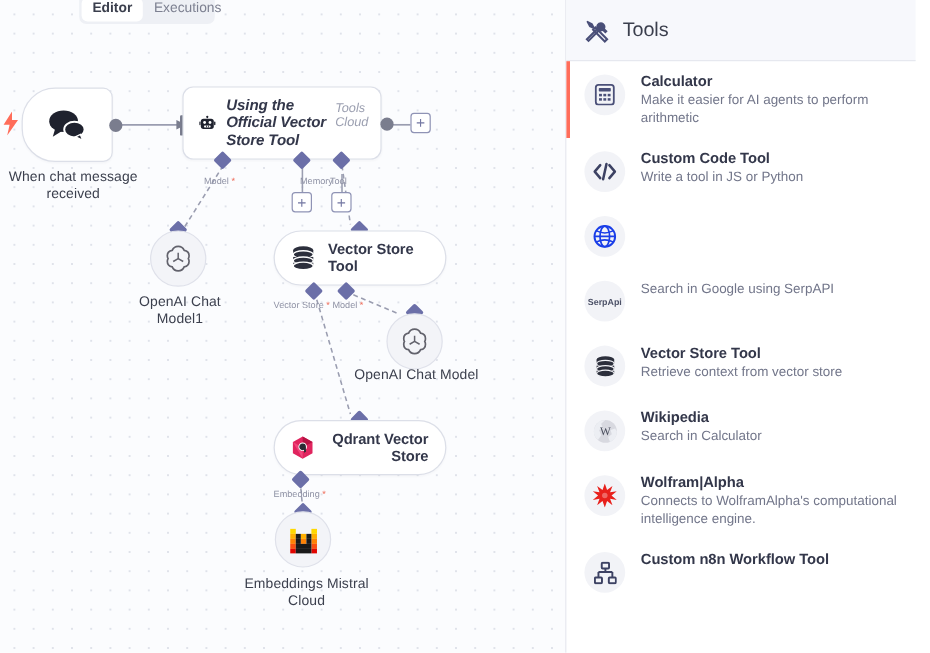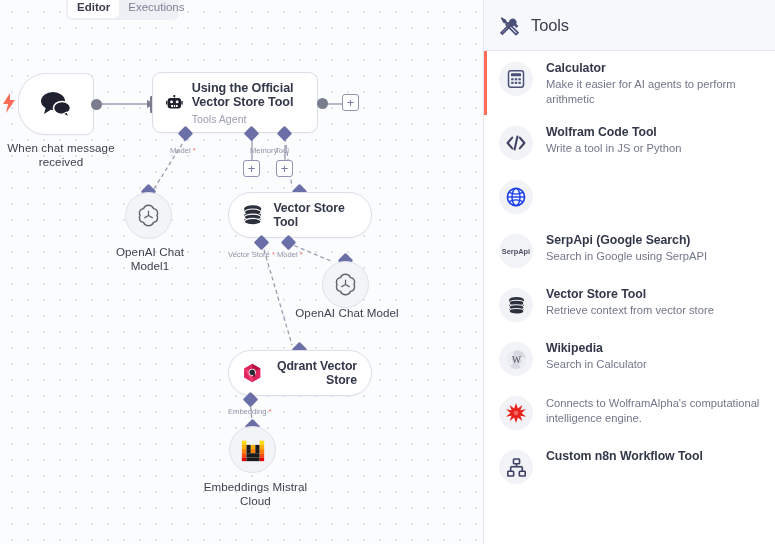--- a/index.html
+++ b/index.html
@@ -70,21 +70,21 @@
     width: 14px; height: 20px; z-index: 6;
   }
 
   
   #node-agent {
     left: 152px; top: 72px; width: 166px; height: 61px;
     border-radius: 9px;
     padding: 0 10px 0 13px;
     gap: 9px;
   }
-  .agent-text { display: flex; flex-direction: column; }
+  .agent-text { display: flex; flex-direction: row; font-style: italic; }
   .agent-title {
     font-size: 12.6px; font-weight: 700; color: #33374a;
     line-height: 14.5px; letter-spacing: -.1px;
   }
   .agent-sub { font-size: 10.6px; color: #9b9fb0; margin-top: 3px; }
 
   
   .pill {
     border-radius: 32px;
     padding: 0 14px 0 14px;
@@ -141,21 +141,21 @@
     border-radius: 50%; background: #7a7d8e;
   }
   .inbar {
     position: absolute; width: 5px; height: 17px;
     background: #7a7d8e; border-radius: 1px;
   }
   svg.wires { position: absolute; left: 0; top: 0; width: 483px; height: 544px; }
 
   
   #panel {
-    position: absolute; right: 0; top: 0;
+    position: absolute; right: 12px; top: 0;
     width: 292px; height: 544px;
     background: #fff;
     border-left: 1px solid #e6e8ef;
   }
   #panel-header {
     height: 51px;
     background: #f7f8fc;
     border-bottom: 1px solid #e6e8ef;
     display: flex; align-items: center;
     padding-left: 15px; gap: 11px;
@@ -241,21 +241,21 @@
         <circle cx="10" cy="12" r="2.6" fill="#fff"></circle>
         <circle cx="20" cy="12" r="2.6" fill="#fff"></circle>
         <rect x="9" y="17.5" width="12" height="3.5" rx="1" fill="#fff"></rect>
         <rect x="12.6" y="17.5" width="1.5" height="3.5" fill="#1f222e"></rect>
         <rect x="16.2" y="17.5" width="1.5" height="3.5" fill="#1f222e"></rect>
         <rect x="0" y="10" width="2.5" height="7" rx="1.2" fill="#1f222e"></rect>
         <rect x="27.5" y="10" width="2.5" height="7" rx="1.2" fill="#1f222e"></rect>
       </svg>
       <div class="agent-text">
         <div class="agent-title">Using the Official Vector Store Tool</div>
-        <div class="agent-sub">Tools Agent</div>
+        <div class="agent-sub">Tools Cloud</div>
       </div>
     </div>
     <div class="outdot" style="left:317px; top:98px;"></div>
     <div class="plus" style="left:342px; top:94px;">+</div>
 
     <div class="diamond" style="left:180px; top:128px;"></div>
     <div class="ep-label" style="left:170px; top:146px;"><span>Model</span> <span class="req">*</span></div>
 
     <div class="diamond" style="left:246px; top:128px;"></div>
     <div class="ep-label" style="left:250px; top:146px;">Memory</div>
@@ -382,21 +382,21 @@
 
       <div class="tool-item">
         <div class="tool-icon">
           <svg width="20" height="16" viewBox="0 0 20 16">
             <path d="M6.2 2.6 1.6 8l4.6 5.4" fill="none" stroke="#3d4263" stroke-width="2.1" stroke-linecap="round" stroke-linejoin="round"></path>
             <path d="M13.8 2.6 18.4 8l-4.6 5.4" fill="none" stroke="#3d4263" stroke-width="2.1" stroke-linecap="round" stroke-linejoin="round"></path>
             <path d="M11.4 1.6 8.6 14.4" fill="none" stroke="#3d4263" stroke-width="2.1" stroke-linecap="round"></path>
           </svg>
         </div>
         <div class="tool-text">
-          <div class="tool-name">Wolfram Code Tool</div>
+          <div class="tool-name">Custom Code Tool</div>
           <div class="tool-desc">Write a tool in JS or Python</div>
         </div>
       </div>
 
       <div class="tool-item">
         <div class="tool-icon">
           <svg width="20" height="20" viewBox="0 0 20 20">
             <circle cx="10" cy="10" r="8.6" fill="none" stroke="#1a3ee8" stroke-width="1.6"></circle>
             <ellipse cx="10" cy="10" rx="4" ry="8.6" fill="none" stroke="#1a3ee8" stroke-width="1.4"></ellipse>
             <line x1="1.6" y1="10" x2="18.4" y2="10" stroke="#1a3ee8" stroke-width="1.4"></line>
@@ -406,21 +406,20 @@
         </div>
       </div>
 
       <div class="tool-item">
         <div class="tool-icon">
           <svg width="32" height="12" viewBox="0 0 32 12">
             <text x="16" y="9" text-anchor="middle" font-family="'Liberation Sans',sans-serif" font-size="7.4" font-weight="700" fill="#4d5268">SerpApi</text>
           </svg>
         </div>
         <div class="tool-text">
-          <div class="tool-name">SerpApi (Google Search)</div>
           <div class="tool-desc">Search in Google using SerpAPI</div>
         </div>
       </div>
 
       <div class="tool-item">
         <div class="tool-icon">
           <svg width="17" height="19" viewBox="0 0 22 24">
             <ellipse cx="11" cy="4.5" rx="9.5" ry="3.6" fill="#2c2f3c"></ellipse>
             <rect x="1.5" y="4.5" width="19" height="4" fill="#2c2f3c"></rect>
             <ellipse cx="11" cy="8.8" rx="9.5" ry="3.6" fill="#2c2f3c" stroke="#f2f3f7" stroke-width="1.3"></ellipse>
@@ -452,20 +451,21 @@
       </div>
 
       <div class="tool-item">
         <div class="tool-icon">
           <svg width="20" height="20" viewBox="0 0 20 20">
             <polygon points="10,0 11.9,5.4 16.4,1.9 14.4,7.3 20,6.3 15.6,10 20,13.7 14.4,12.7 16.4,18.1 11.9,14.6 10,20 8.1,14.6 3.6,18.1 5.6,12.7 0,13.7 4.4,10 0,6.3 5.6,7.3 3.6,1.9 8.1,5.4" fill="#e8211c"></polygon>
             <circle cx="10" cy="10" r="2.3" fill="#fff" opacity="0.32"></circle>
           </svg>
         </div>
         <div class="tool-text">
+          <div class="tool-name">Wolfram|Alpha</div>
           <div class="tool-desc">Connects to WolframAlpha's computational intelligence engine.</div>
         </div>
       </div>
 
       <div class="tool-item">
         <div class="tool-icon">
           <svg width="19" height="19" viewBox="0 0 20 20">
             <rect x="6.8" y="1" width="6.4" height="5" rx="0.8" fill="none" stroke="#3d4263" stroke-width="1.7"></rect>
             <rect x="0.8" y="14" width="6.2" height="5" rx="0.8" fill="none" stroke="#3d4263" stroke-width="1.7"></rect>
             <rect x="13" y="14" width="6.2" height="5" rx="0.8" fill="none" stroke="#3d4263" stroke-width="1.7"></rect>

